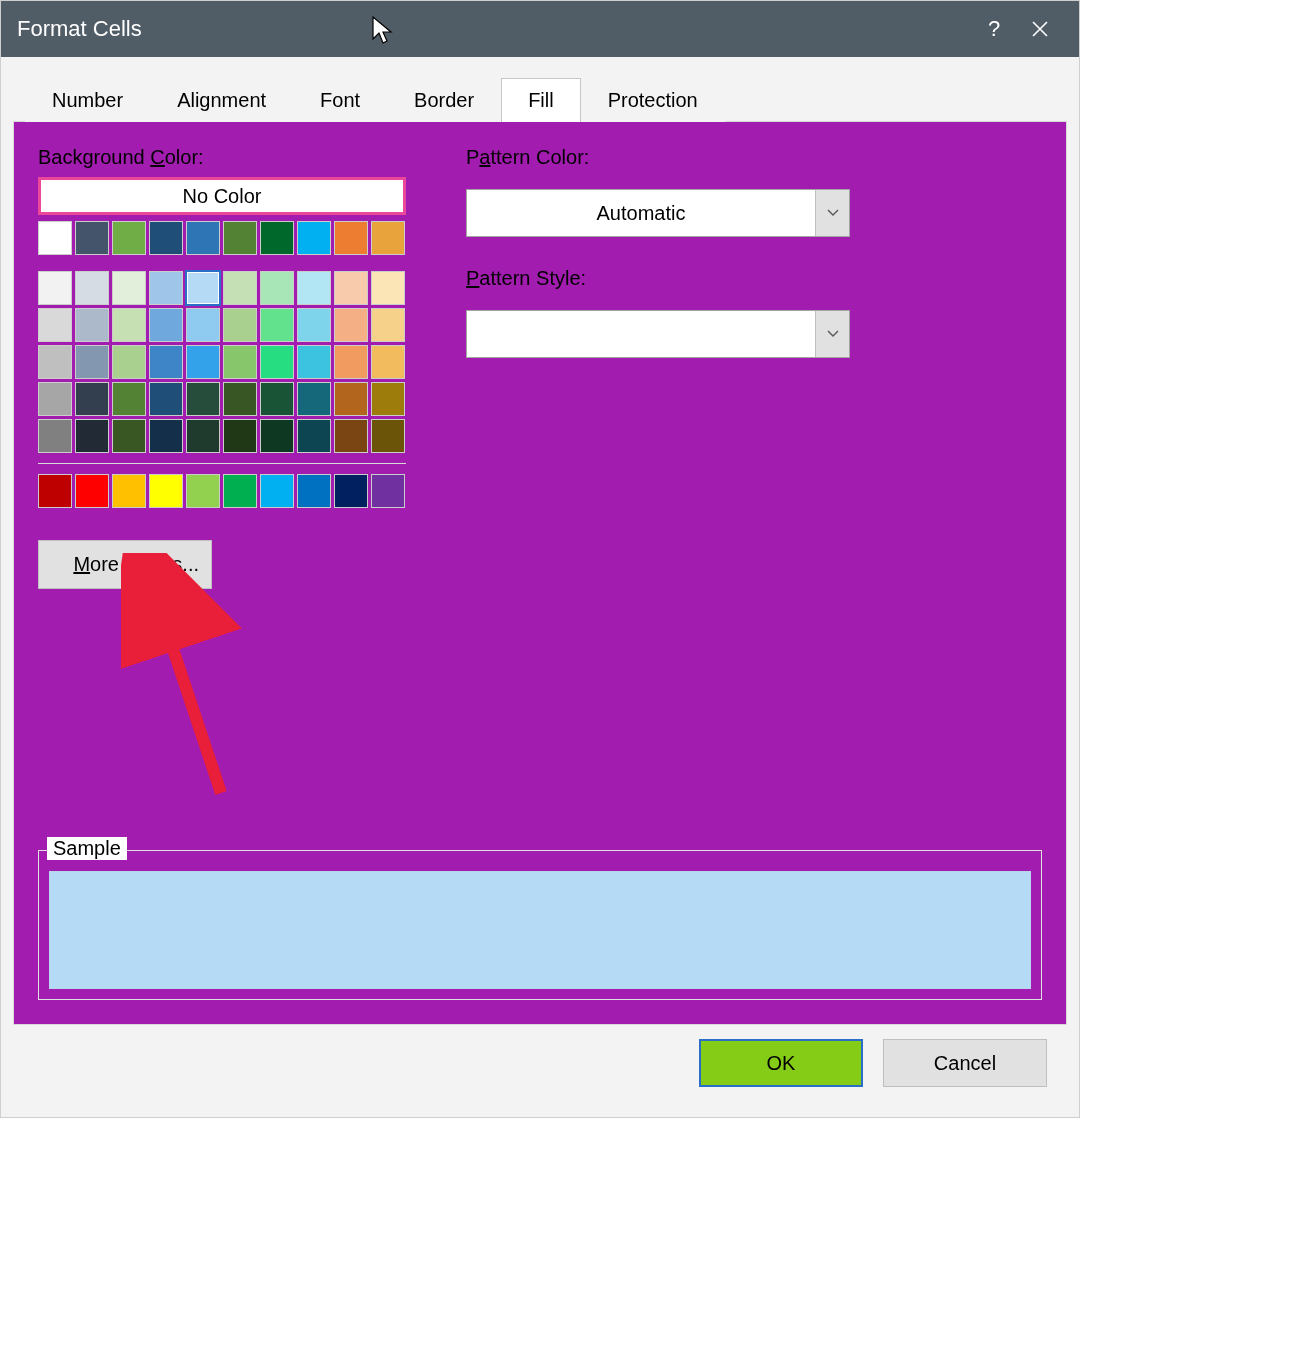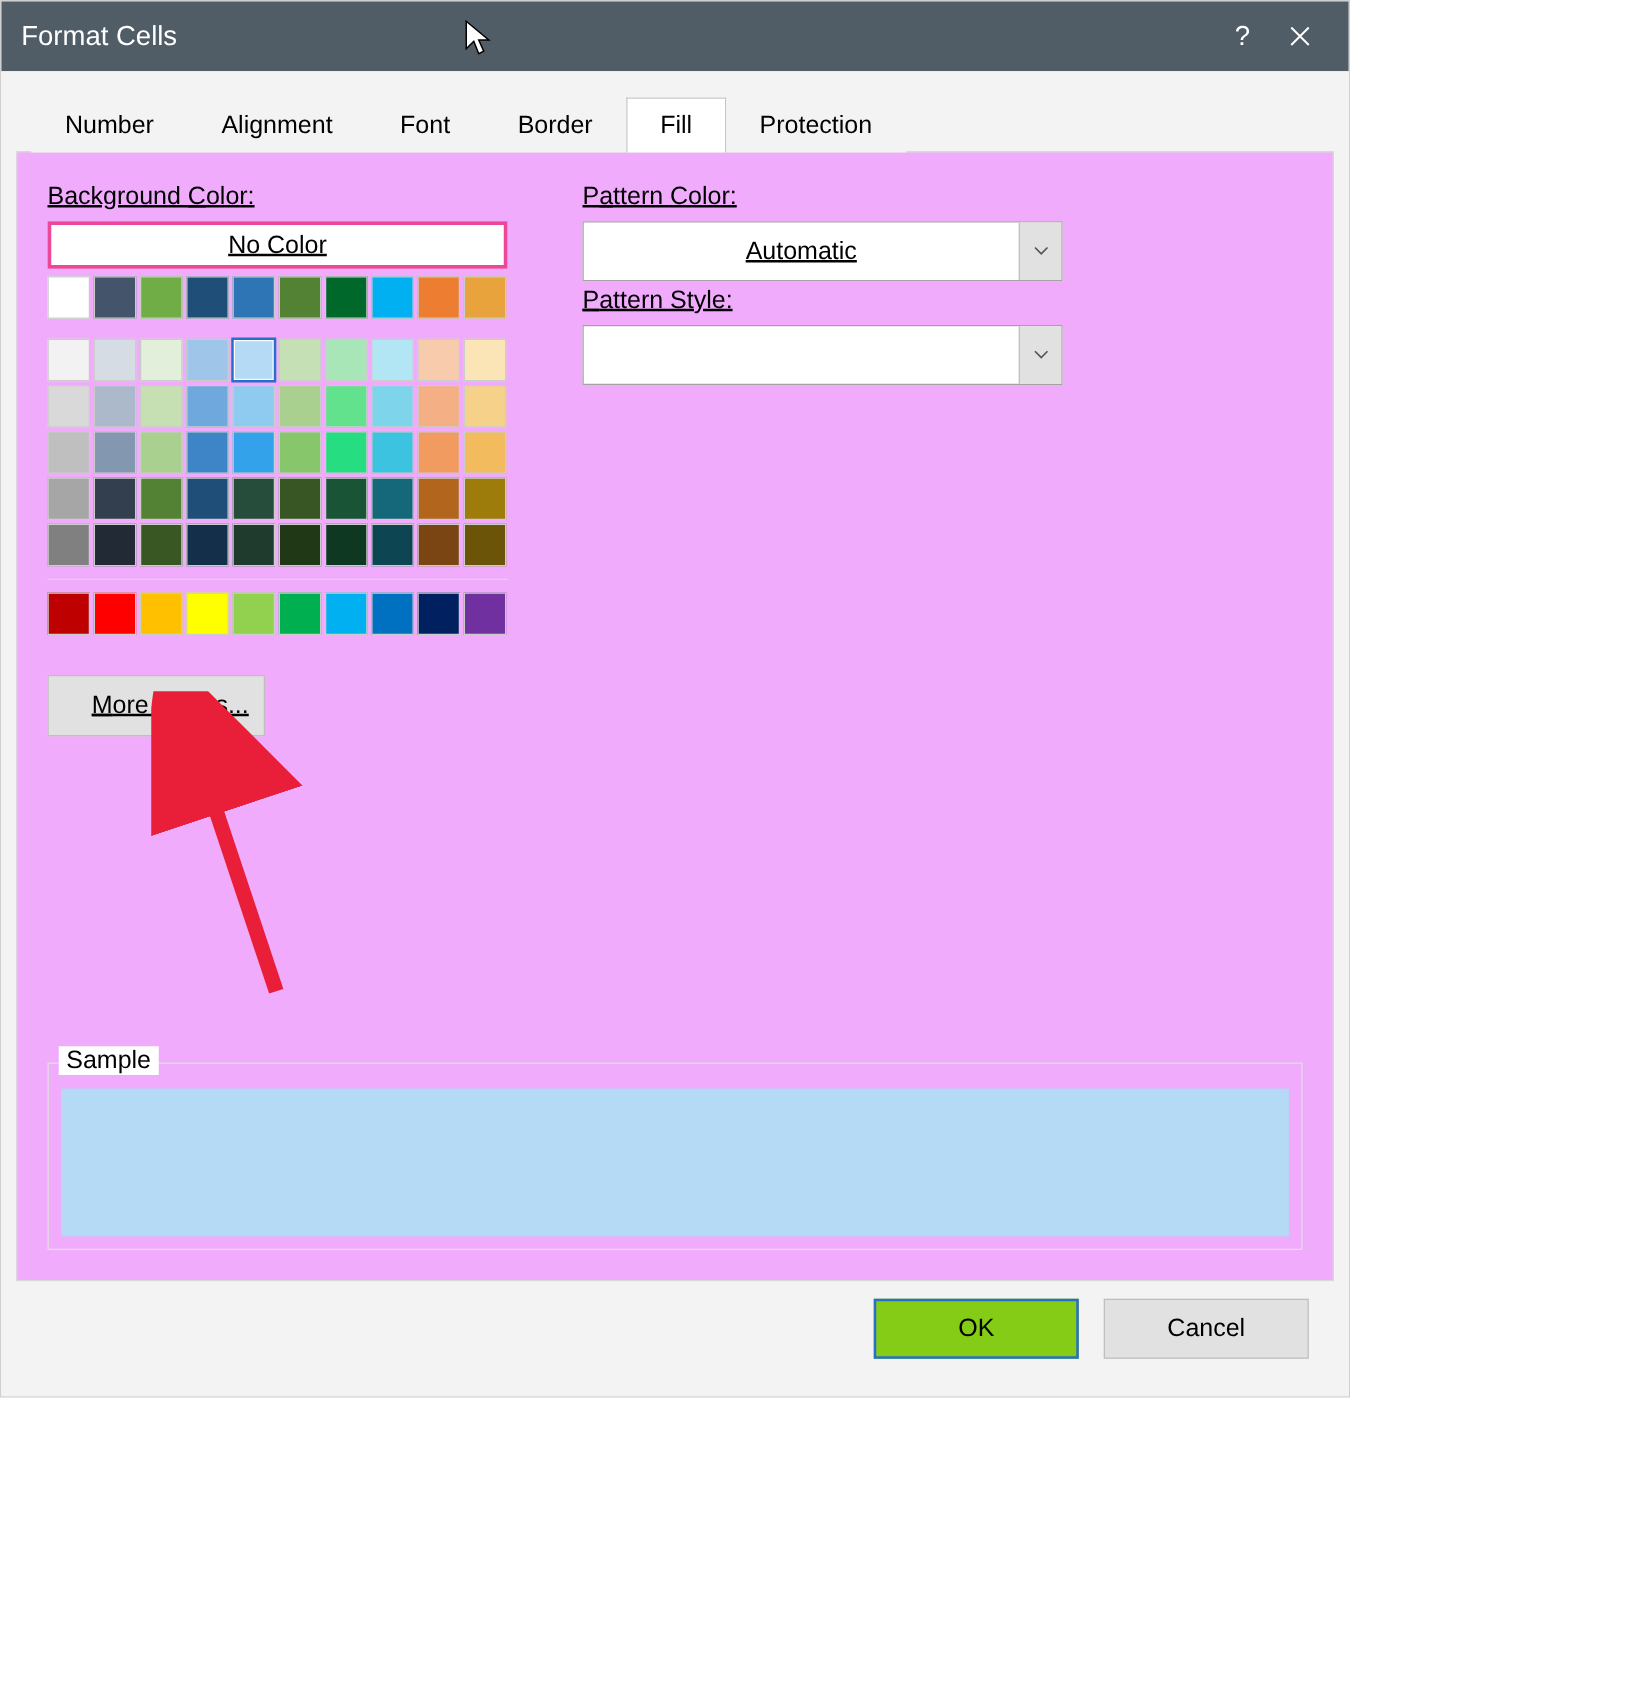--- a/index.html
+++ b/index.html
@@ -69,26 +69,25 @@
     background: #f3f3f3;
   }
   .tab[data-active="true"] {
     background: #ffffff;
     border-color: #c7c7c7;
     border-bottom-color: #ffffff;
   }
 
   .panel {
     flex: 1;
-    background: #f0abfc;
+    background: #a21caf;
     border: 1px solid #d9d9d9;
     padding: 16px 24px 24px 24px;
     display: flex;
     flex-direction: column;
-    text-decoration: underline;
   }
 
   .columns {
     display: flex;
     gap: 60px;
   }
   .col { flex: 0 0 auto; }
 
   .label {
     font-size: 20px;
@@ -169,23 +168,23 @@
     width: 34px;
     background: #e1e1e1;
     border-left: 1px solid #c0c0c0;
     display: flex;
     align-items: center;
     justify-content: center;
     font-size: 14px;
     color: #555;
   }
 
-  .right-stack { display: flex; flex-direction: column; }
+  .right-stack { display: flex; flex-direction: column; gap: 12px; }
   .right-stack .label:first-child { margin-top: 8px; }
-  .right-stack .label { margin-top: 4px; }
+  .right-stack .label { margin-top: 18px; }
 
   
   .sample-wrap {
     margin-top: auto;
     margin-bottom: 0;
   }
   .sample-wrap .sample-frame {
     border: 1px solid #e0e0e0;
     padding: 20px 10px 10px 10px;
     position: relative;

